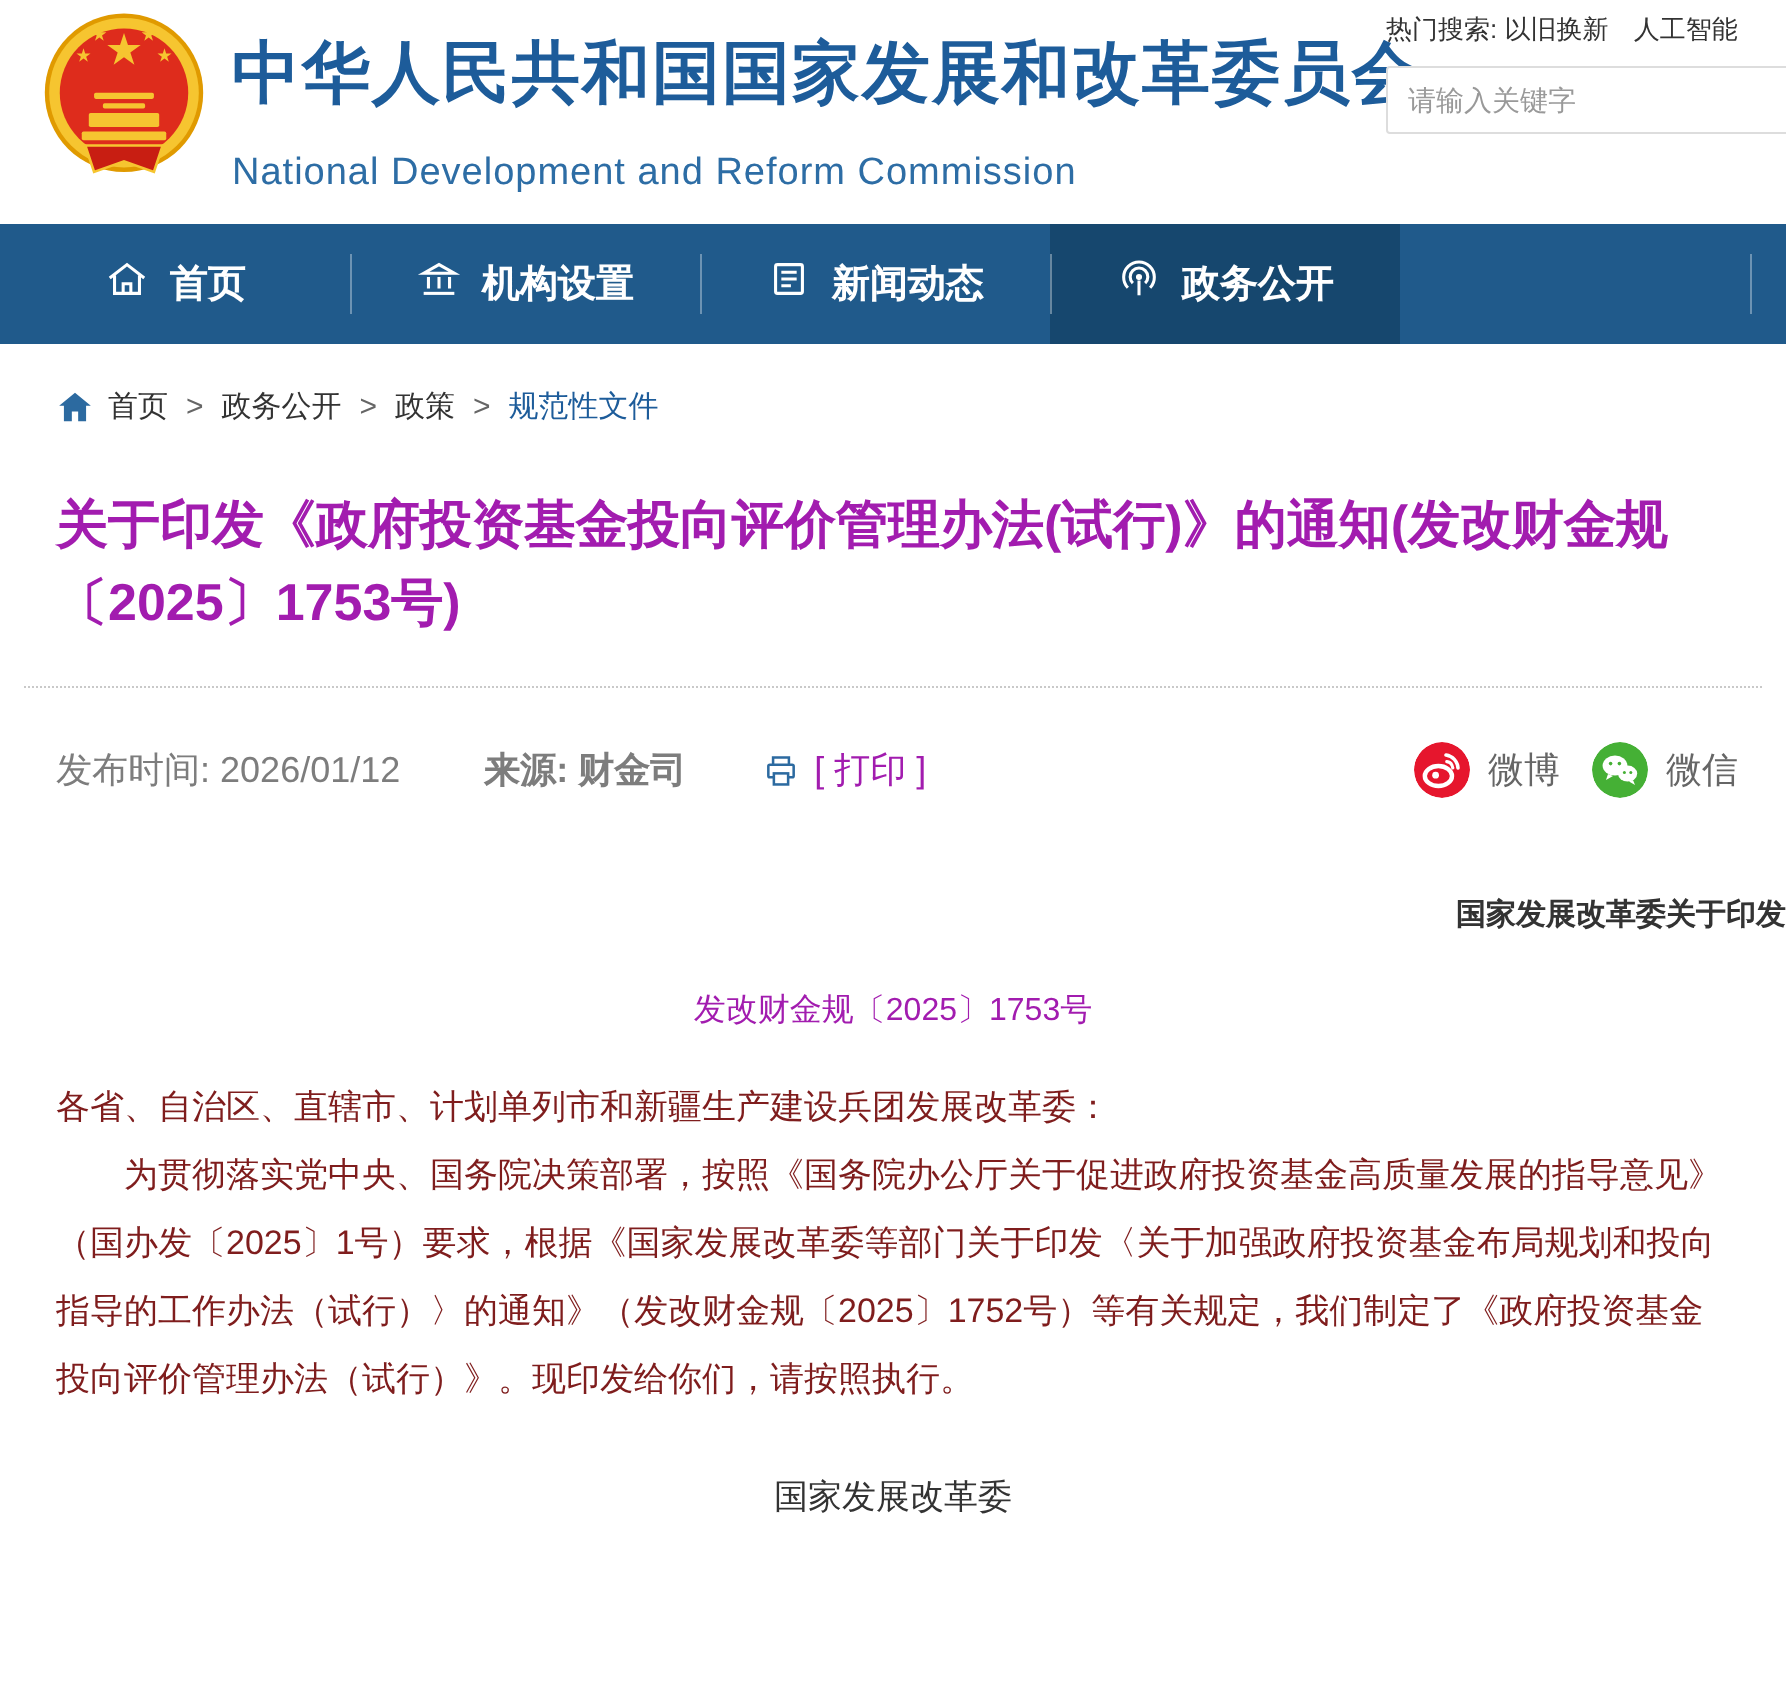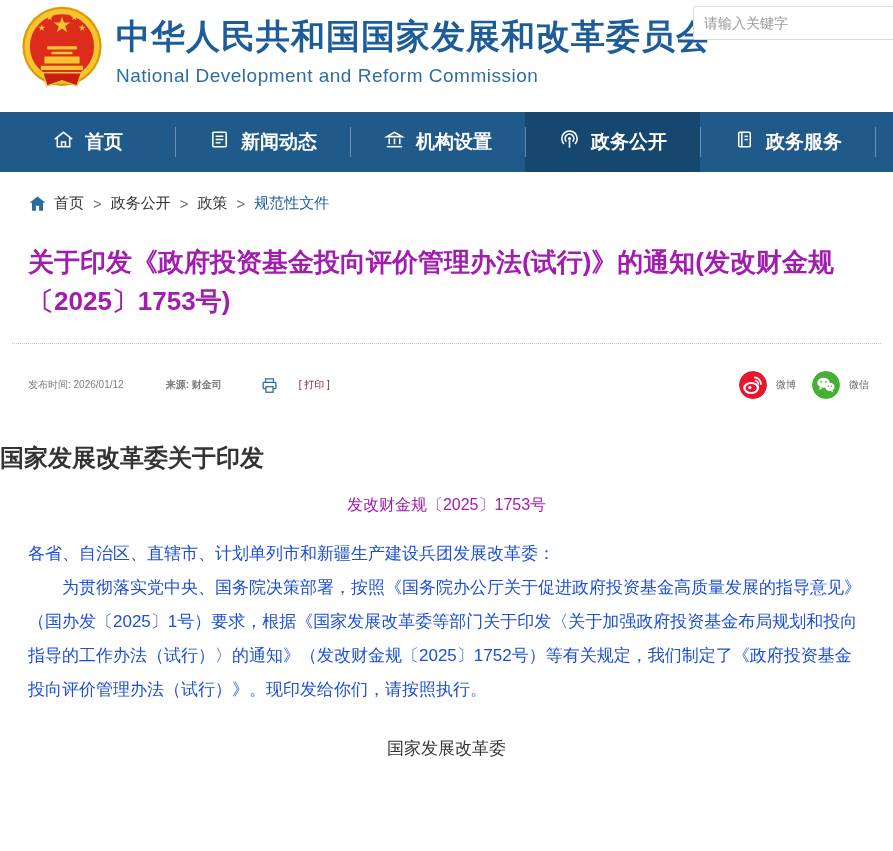--- a/index.html
+++ b/index.html
@@ -7,21 +7,21 @@
   body {
     width: 893px; height: 851px; overflow: hidden;
     font-family: "Liberation Sans", sans-serif;
     color: #333;
   }
   
   .site-header { position: relative; height: 112px; background:#fff; }
   .emblem { position:absolute; left:18px; top:5px; width:88px; height:94px; }
   .titles { position:absolute; left:116px; top:14px; white-space:nowrap; }
   .title-zh { font-size:34px; font-weight:bold; color:#1d5c9a; letter-spacing:1px; }
-  .title-en { font-size:19px; color:#2d6da5; letter-spacing:.5px; margin-top:5px; }
+  .title-en { font-size:19px; color:#2d6da5; letter-spacing:.5px; margin-top:16px; }
   .search-area { position:absolute; right:0; top:6px; width:200px; }
   .hot-search { font-size:13px; color:#333; white-space:nowrap; margin-bottom:9px; }
   .hot-search a { color:#333; text-decoration:none; margin-right:9px; cursor:pointer; }
   .search-input {
     width:205px; height:34px; border:1px solid #ddd; border-radius:2px;
     padding:0 10px; font-size:14px; color:#333; outline:none;
     font-family:"Liberation Sans",sans-serif;
   }
   .search-input::placeholder { color:#999; }
   
@@ -47,37 +47,37 @@
   .crumb-sep { color:#666; padding:0 2px; }
   .crumb-last { color:#1d5c9a; font-weight:normal; }
   
   .page-title {
     margin:30px 28px 0 28px; font-size:26px; font-weight:bold;
     color:#a21caf; line-height:39px;
   }
   .dotted-sep { margin:22px 12px 0 12px; border-top:1px dotted #c9c9c9; height:0; }
   .meta-row {
     margin:26px 24px 12px 28px; display:flex; align-items:center;
-    font-size:10px; color:#7d7d7d; height:30px;
+    font-size:18px; color:#7d7d7d; height:30px;
   }
   .meta-src { margin-left:42px;font-weight:bold; }
   .print-btn {
-    margin-left:38px; display:flex; align-items:center; gap:20px;
-    color:#7f1d1d; cursor:pointer;
+    margin-left:38px; display:flex; align-items:center; gap:7px;
+    color:#a21caf; cursor:pointer;
   }
   .print-btn svg { width:19px; height:19px; }
   .share { margin-left:auto; display:flex; align-items:flex-end; gap:16px; }
   .share-btn { display:flex; align-items:center; gap:9px; color:#666; cursor:pointer; }
   .share-ico { width:28px; height:28px; border-radius:50%; display:block; }
   
   .article { margin-top:38px; }
-  .art-heading { text-align:left; font-weight:bold; font-size:24px; color:#333; line-height:40px; }
+  .art-heading { text-align:right; font-weight:bold; font-size:15px; color:#333; line-height:40px; }
   .art-heading .hl-first { margin-bottom:11px; }
   .doc-number { text-align:center; font-size:16px; color:#a21caf; margin-top:17px; }
-  .art-body { margin:21px 28px 0 28px; font-size:17px; line-height:34px; color:#1d4ed8; }
+  .art-body { margin:21px 28px 0 28px; font-size:17px; line-height:34px; color:#7f1d1d; }
   .art-body p.indent { text-indent:2em; }
   .signature { margin-top:25px; text-align:center; font-size:17px; line-height:34px; color:#333; }
 </style>
 </head>
 <body>
 
 <header class="site-header">
   <div class="emblem">
     <svg viewBox="0 0 100 100">
       <circle cx="50" cy="47" r="45" fill="#e09a00"></circle>
@@ -95,74 +95,69 @@
         <rect x="26" y="69" width="48" height="5" rx="1"></rect>
       </g>
       <path d="M28 77 L72 77 L67 92 L50 86 L33 92 Z" fill="#c81e12" stroke="#f6c530" stroke-width="1.5"></path>
     </svg>
   </div>
   <div class="titles">
     <div class="title-zh">中华人民共和国国家发展和改革委员会</div>
     <div class="title-en">National Development and Reform Commission</div>
   </div>
   <div class="search-area">
+    <div class="hot-search">
+      <span>热门搜索:</span>
+      <a>以旧换新</a>
+      <a>人工智能</a>
+    </div>
     <input class="search-input" type="text" placeholder="请输入关键字" style="">
   </div>
 </header>
 
 <nav class="main-nav">
   <div class="nav-item">
     <span>
       <svg viewBox="0 0 24 24" fill="none" stroke="#fff" stroke-width="1.6">
         <path d="M3 11.5 L12 4.5 L21 11.5"></path>
           <path d="M5.5 10 V19.5 H18.5 V10"></path>
           <path d="M10 19.5 V14.5 H14 V19.5"></path>
       </svg>
     </span>
     <span>首页</span>
   </div>
   <div class="nav-item">
     <span>
       <svg viewBox="0 0 24 24" fill="none" stroke="#fff" stroke-width="1.6">
-        <rect x="5" y="4.5" width="14" height="15" rx="1"></rect>
-          <path d="M8 8.5 H16 M8 12 H16 M8 15.5 H13"></path>
-      </svg>
-    </span>
-    <span>新闻动态</span>
-  </div>
-  <div class="nav-item">
-    <span>
-      <svg viewBox="0 0 24 24" fill="none" stroke="#fff" stroke-width="1.6">
         <path d="M4 9 L12 4.5 L20 9 H4 Z"></path>
           <path d="M6.5 11 V17 M12 11 V17 M17.5 11 V17"></path>
           <path d="M4 19.5 H20"></path>
       </svg>
     </span>
     <span>机构设置</span>
+  </div>
+  <div class="nav-item">
+    <span>
+      <svg viewBox="0 0 24 24" fill="none" stroke="#fff" stroke-width="1.6">
+        <rect x="5" y="4.5" width="14" height="15" rx="1"></rect>
+          <path d="M8 8.5 H16 M8 12 H16 M8 15.5 H13"></path>
+      </svg>
+    </span>
+    <span>新闻动态</span>
   </div>
   <div class="nav-item active">
     <span>
       <svg viewBox="0 0 24 24" fill="none" stroke="#fff" stroke-width="1.6">
         <circle cx="12" cy="11" r="1.6" fill="#fff" stroke="none"></circle>
         <path d="M8.8 14.2 a4.6 4.6 0 1 1 6.4 0"></path>
         <path d="M6.2 16.6 a8 8 0 1 1 11.6 0"></path>
         <path d="M12 12.8 V20.5"></path>
       </svg>
     </span>
     <span>政务公开</span>
-  </div>
-  <div class="nav-item">
-    <span>
-      <svg viewBox="0 0 24 24" fill="none" stroke="#fff" stroke-width="1.6">
-        <rect x="6" y="4.5" width="12" height="15" rx="1"></rect>
-          <path d="M9.2 4.5 V19.5"></path>
-          <path d="M12 8.5 H15.5 M12 12 H15.5"></path>
-      </svg>
-    </span>
-    <span>政务服务</span>
   </div>
   <div class="nav-end-divider"></div>
 </nav>
 
 <div class="breadcrumb">
   <svg viewBox="0 0 24 24">
     <path d="M12 3 L2 11.2 H5 V21 H10 V14.8 H14 V21 H19 V11.2 H22 Z" fill="#2c6aa0"></path>
   </svg>
   <a class="crumb">首页</a>
   <span class="crumb-sep">&gt;</span>

